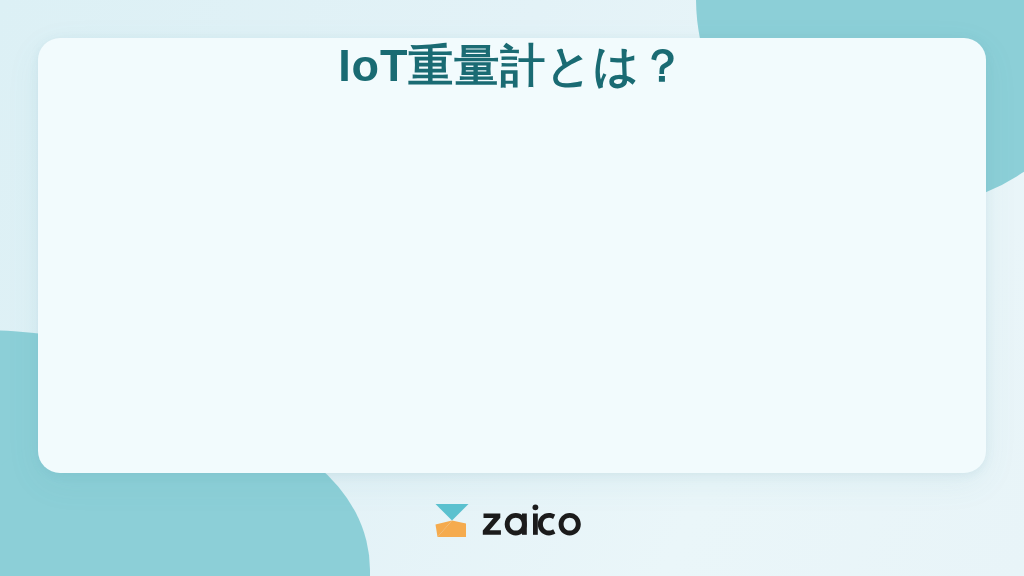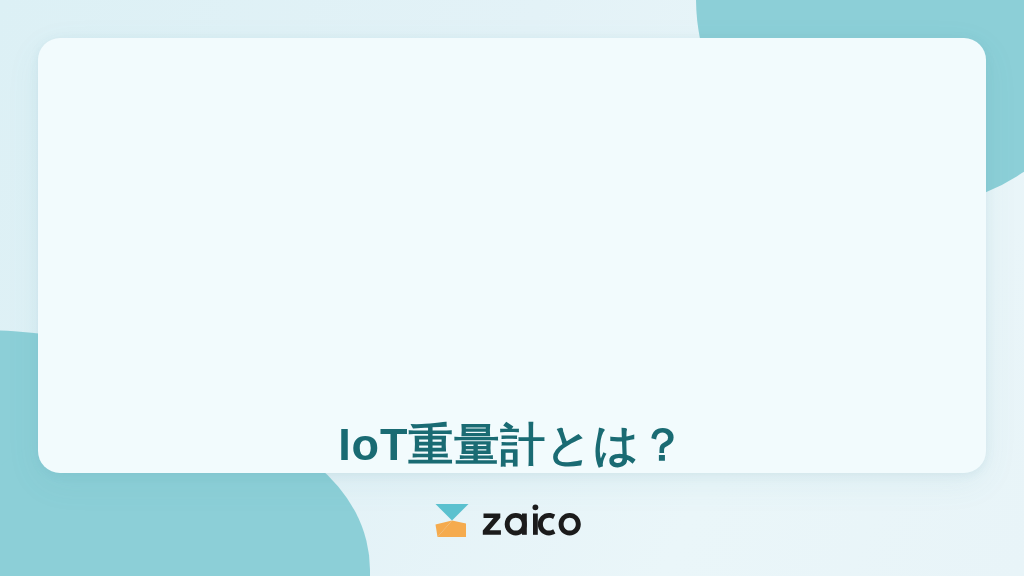--- a/index.html
+++ b/index.html
@@ -57,21 +57,21 @@
     left: 38px;
     top: 38px;
     width: 948px;
     height: 435px;
     background: #f2fbfd;
     border-radius: 22px;
     box-shadow:
       0 2px 10px rgba(80, 150, 165, 0.10),
       0 10px 34px rgba(80, 150, 165, 0.08);
     display: flex;
-    align-items: flex-end;
+    align-items: flex-start;
     justify-content: center;
     box-sizing: border-box;
   }
 
   #card-title {
     margin: 0;
     font-size: 45px;
     font-weight: 700;
     line-height: 1.25;
     letter-spacing: 0.02em;

